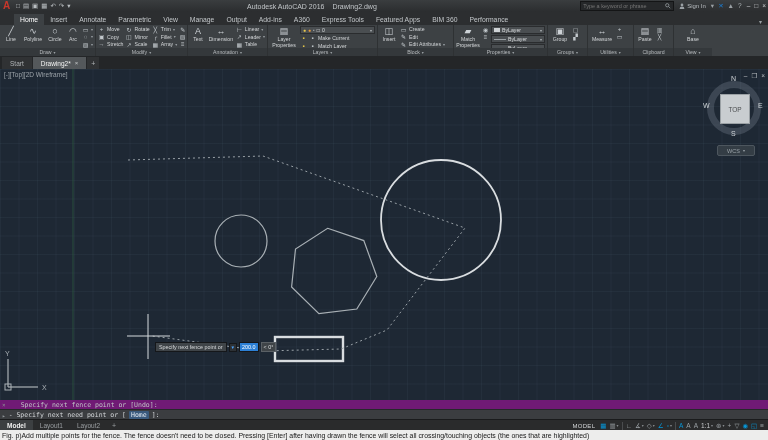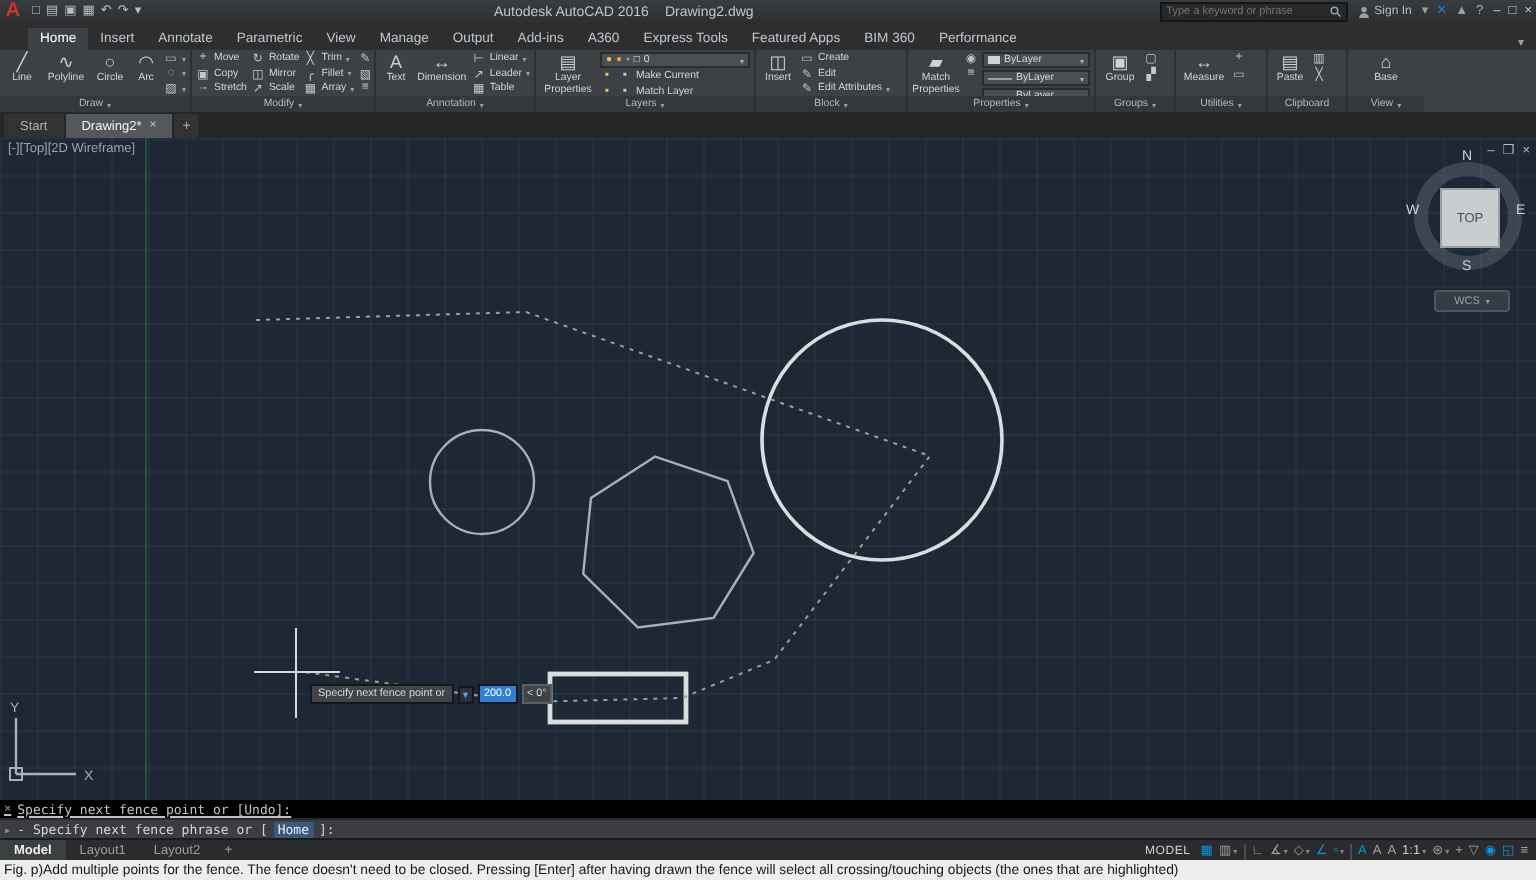--- a/index.html
+++ b/index.html
@@ -76,22 +76,22 @@
        border:1px solid #4d565e;border-radius:2px;color:#9aa2a8;font-size:5.5px;display:flex;
        align-items:center;justify-content:center;gap:3px;}
   
   #dyninput{position:absolute;left:155px;top:273px;display:flex;align-items:center;gap:2px;height:10px;}
   #di-tip{background:#3f4448;border:1px solid #15171a;color:#d8dbdd;font-size:5.4px;padding:1px 3px;white-space:nowrap;}
   #di-hint{background:#2d3135;border:1px solid #15171a;color:#4da6ff;font-size:4.5px;padding:1px 1px;}
   #di-val{background:#2c7fd4;color:#fff;font-size:5.4px;padding:1px 2px;border:1px solid #15171a;}
   #di-ang{background:#3f4448;border:1px solid #5a6065;color:#d8dbdd;font-size:5.4px;padding:1px 2px;white-space:nowrap;}
   
   #cmd{left:0;top:400px;width:768px;height:19px;font-family:"DejaVu Sans Mono",monospace;}
-  #cmd-hist{height:9px;background:#000000;color:#bfc3c6;font-size:6.5px;display:flex;align-items:center;gap:3px;
-            padding-left:2px;border-bottom:1px solid #26282a;text-decoration:underline;}
+  #cmd-hist{height:9px;background:#701a75;color:#bfc3c6;font-size:6.5px;display:flex;align-items:center;gap:15px;
+            padding-left:2px;border-bottom:1px solid #26282a;}
   #cmd-line{height:10px;background:#3b3d40;color:#d4d7d9;font-size:6.5px;display:flex;align-items:center;gap:3px;
             padding-left:2px;}
   .cmd-ico{font-size:6px;color:#8d9296;}
   .chip{background:#3a5a7d;color:#e6edf4;padding:0 2px;border-radius:1px;}
   
   #statusbar{left:0;top:419px;width:768px;height:11px;background:#2a2b2c;display:flex;align-items:center;
              border-top:1px solid #1a1b1c;}
   .mtab{font-size:6.5px;color:#9a9ea1;padding:0 7px;height:11px;display:flex;align-items:center;}
   .mtab.active{background:#3c3f41;color:#ececec;font-weight:bold;}
   #mtab-new{font-size:7px;color:#9a9ea1;padding:0 5px;}
@@ -570,21 +570,21 @@
     </div>
   </div>
 
   <div id="cmd" class="abs">
     <div id="cmd-hist">
       <span class="cmd-ico">×</span>
       <span>Specify next fence point or [Undo]:</span>
     </div>
     <div id="cmd-line">
       <span class="cmd-ico">▸</span>
-      <span>- Specify next fence phrase or [</span>
+      <span>- Specify next need point or [</span>
       <span class="chip">Home</span>
       <span>]:</span>
     </div>
   </div>
 
   <div id="statusbar" class="abs">
     <div class="mtab active">Model</div>
     <div class="mtab">Layout1</div>
     <div class="mtab">Layout2</div>
     <div id="mtab-new">+</div>

